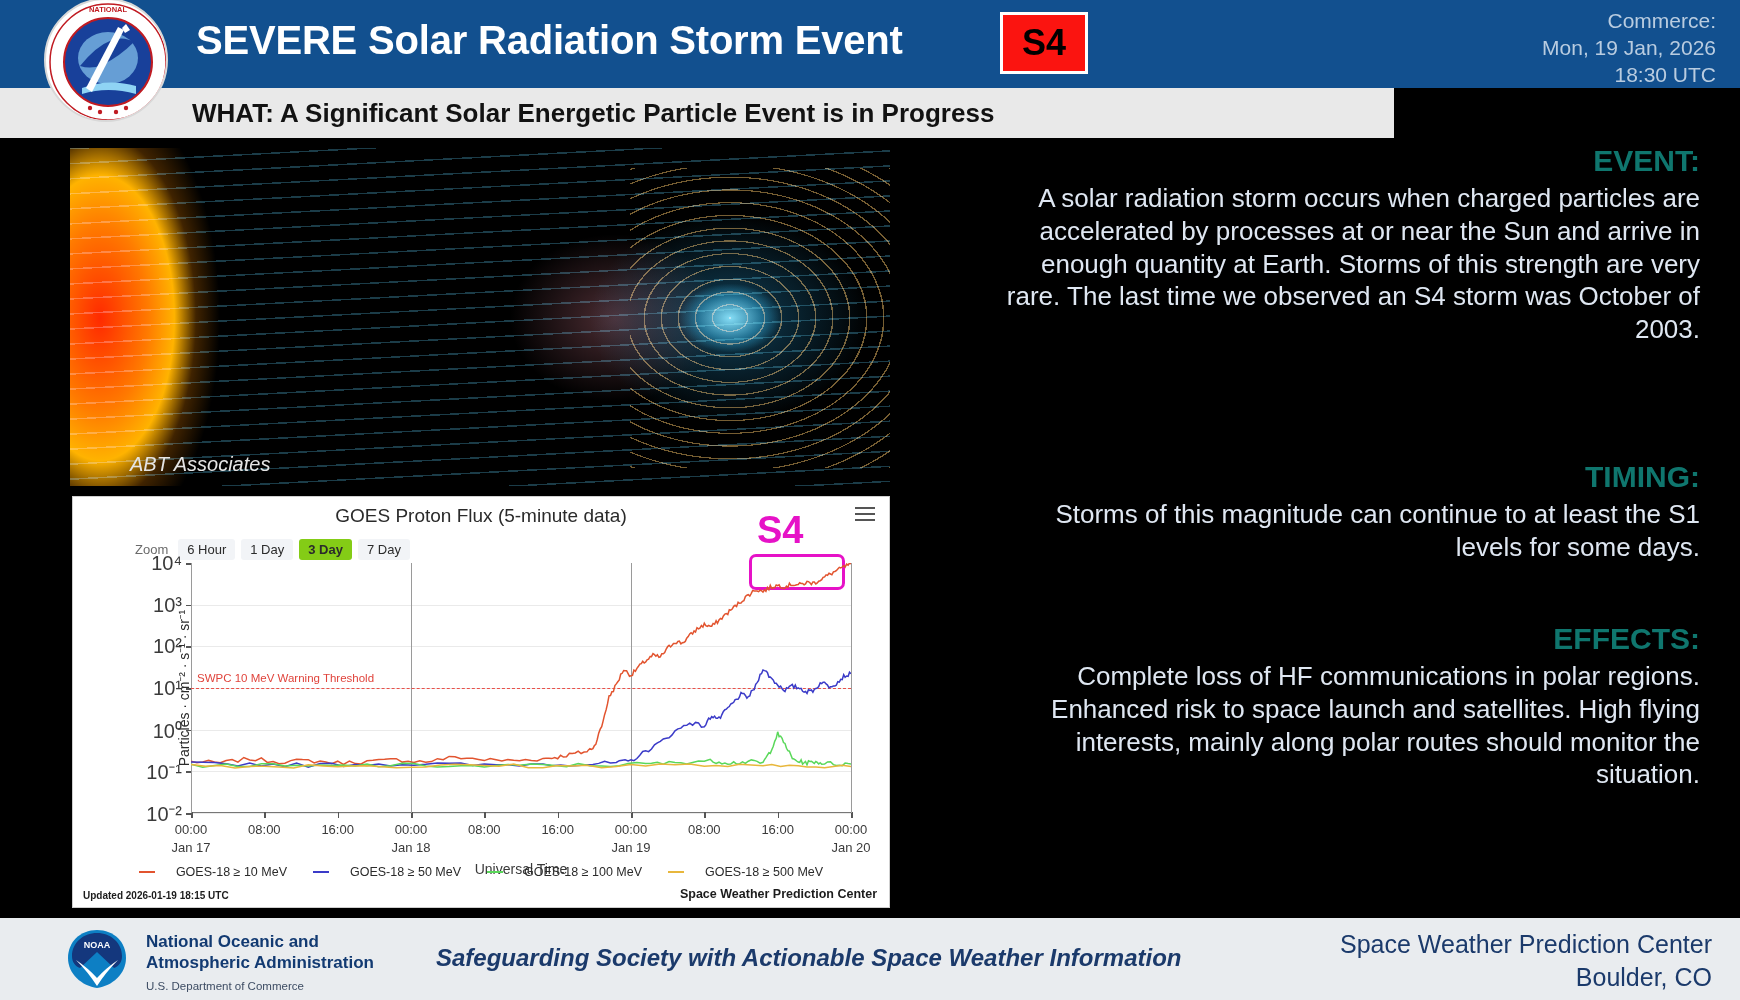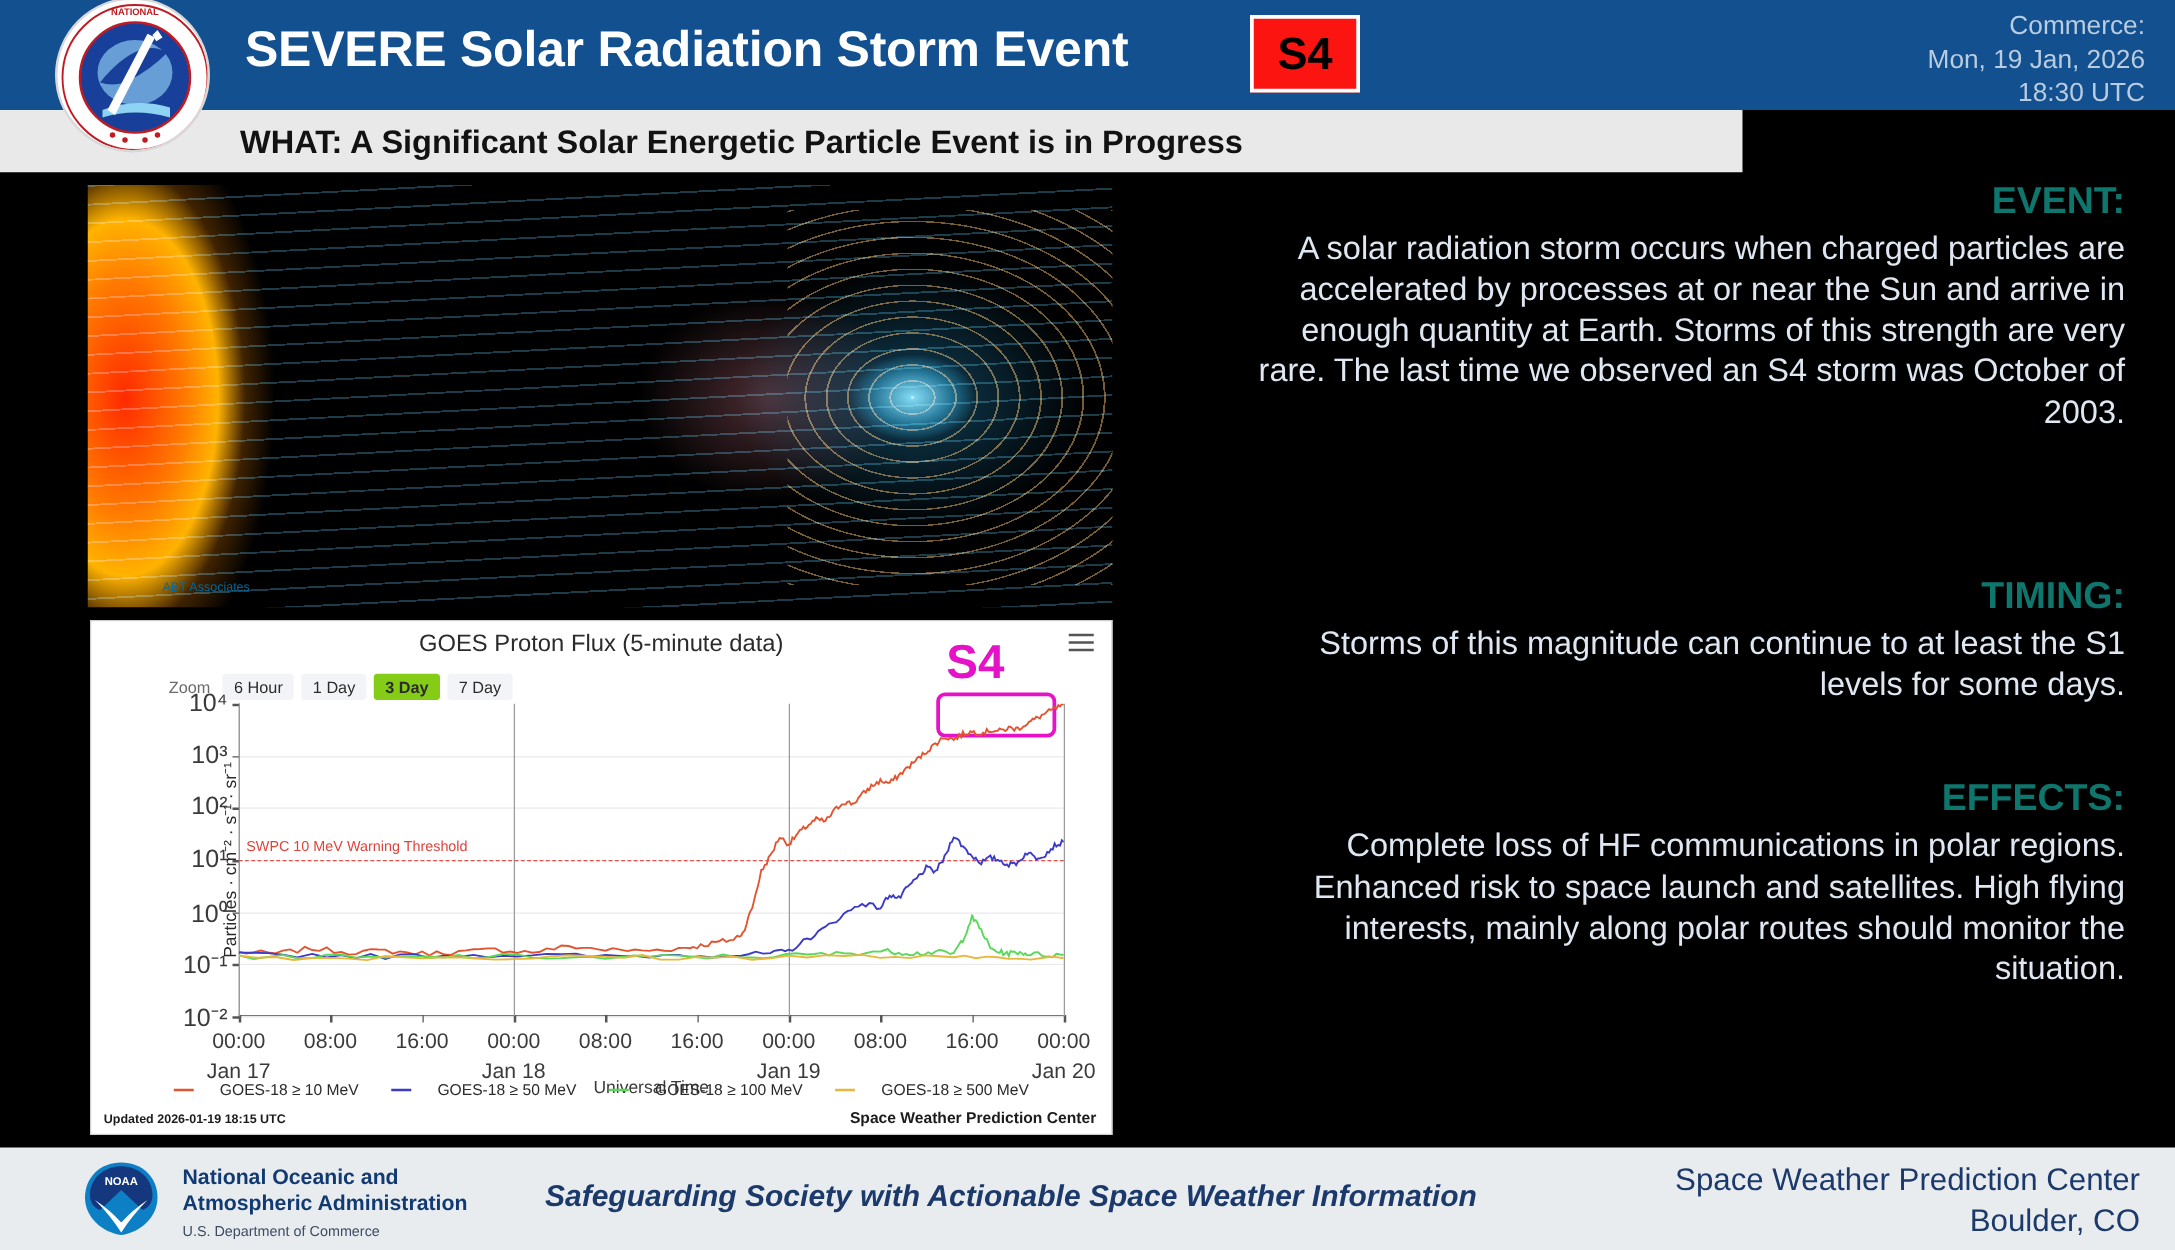--- a/index.html
+++ b/index.html
@@ -82,21 +82,21 @@
   .magneto-lines2 {
     position:absolute; left:560px; top:20px; width:300px; height:300px;
     background:repeating-radial-gradient(
       ellipse 120px 90px at 100px 150px,
       rgba(215,170,90,.55) 0px, rgba(215,170,90,.55) 1.5px,
       transparent 1.5px, transparent 17px);
     mix-blend-mode:screen;
   }
   .magneto-credit {
     position:absolute; left:60px; bottom:10px;
-    color:#0369a1; font-size:10px;
+    color:#e5e5e5; font-size:20px;font-style:italic;
   }
 
   
   .chart-card {
     position:absolute; left:72px; top:358px; width:818px; height:412px;
     background:#ffffff; border:1px solid #cfcfcf;
   }
   .chart-title {
     position:absolute; left:0; right:0; top:8px;
     text-align:center; font-size:19px; color:#2b2b2b;
@@ -153,21 +153,21 @@
   .threshold-text {
     position:absolute; left:6px; top:-17px;
     font-size:11.5px; color:#e0443c; white-space:nowrap;
   }
   .xtick-mark {
     position:absolute; bottom:-5px; width:1.5px; height:6px; background:#555;
   }
   .xtick-label {
     position:absolute; top:100%; margin-top:8px;
     transform:translateX(-50%);
-    font-size:17px; color:#3a3a3a; text-align:center; white-space:nowrap;
+    font-size:13px; color:#3a3a3a; text-align:center; white-space:nowrap;
     line-height:1.4;
   }
   .xtick-label .d2 { display:block; }
   .xaxis-title {
     position:absolute; left:0; right:0; top:100%; margin-top:48px;
     text-align:center; font-size:14px; color:#3a3a3a;
   }
   .s4-annot {
     position:absolute; left:566px; top:-52px;
     color:#e612c7; font-size:38px; font-weight:bold; line-height:1;

